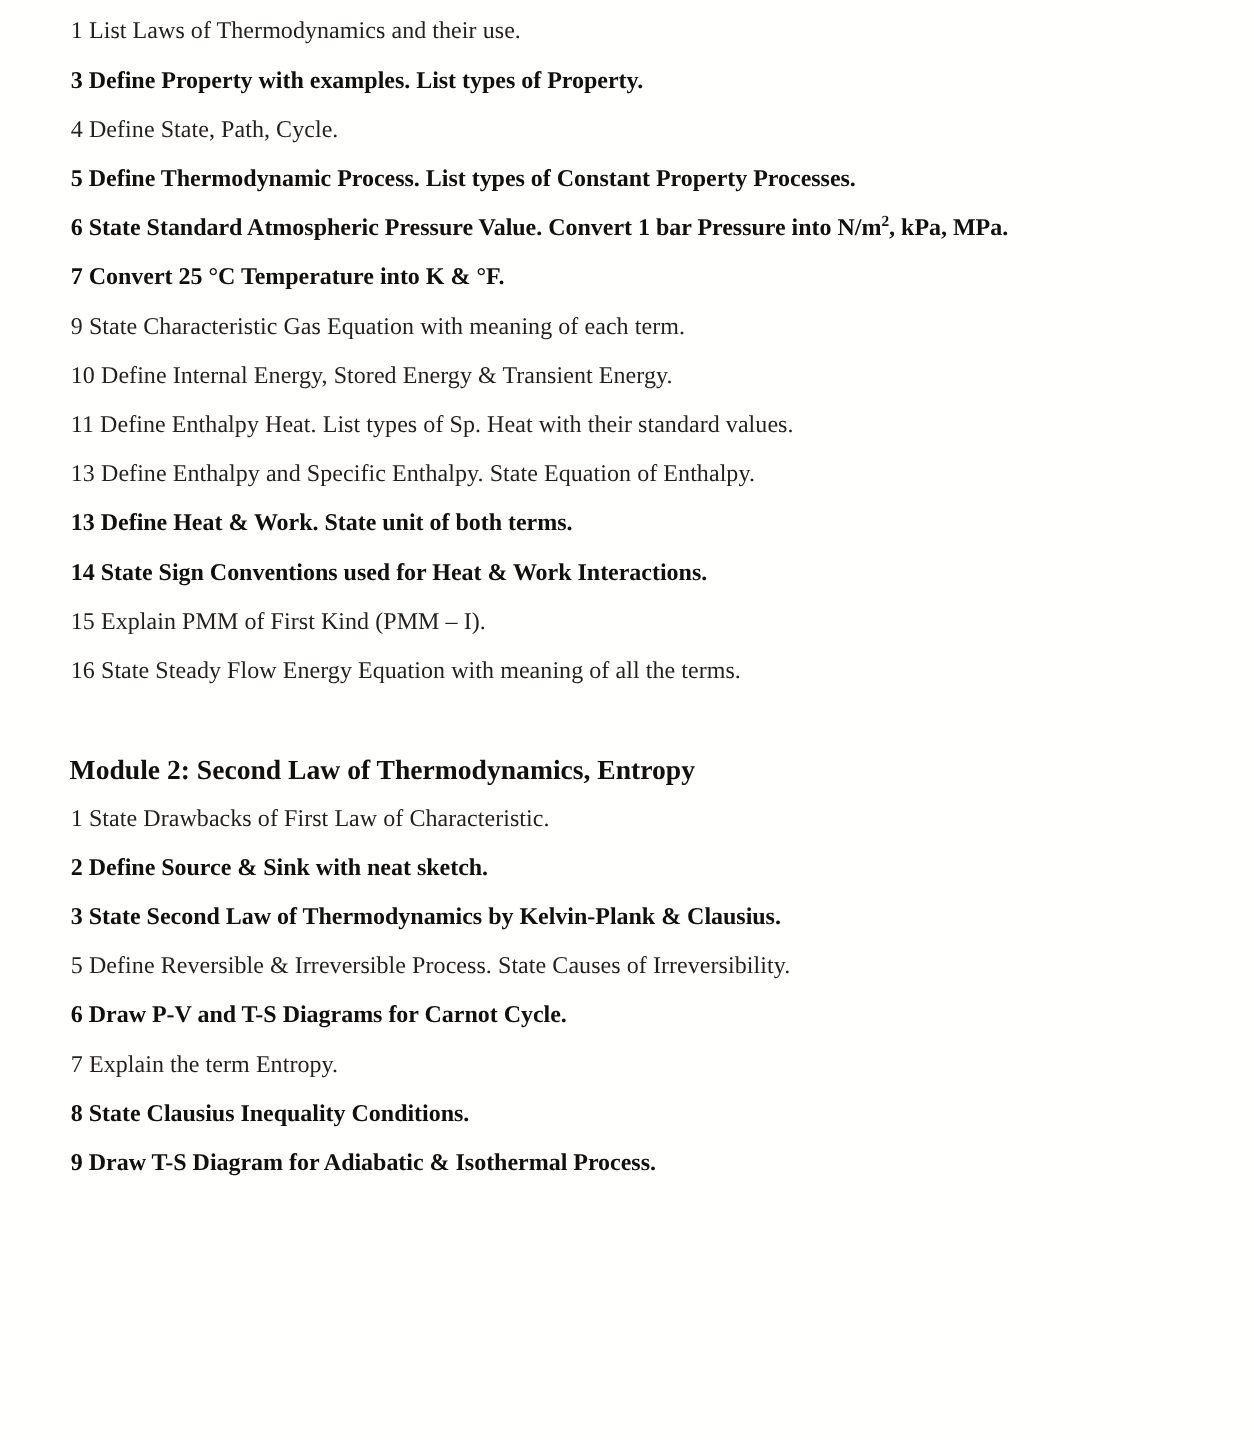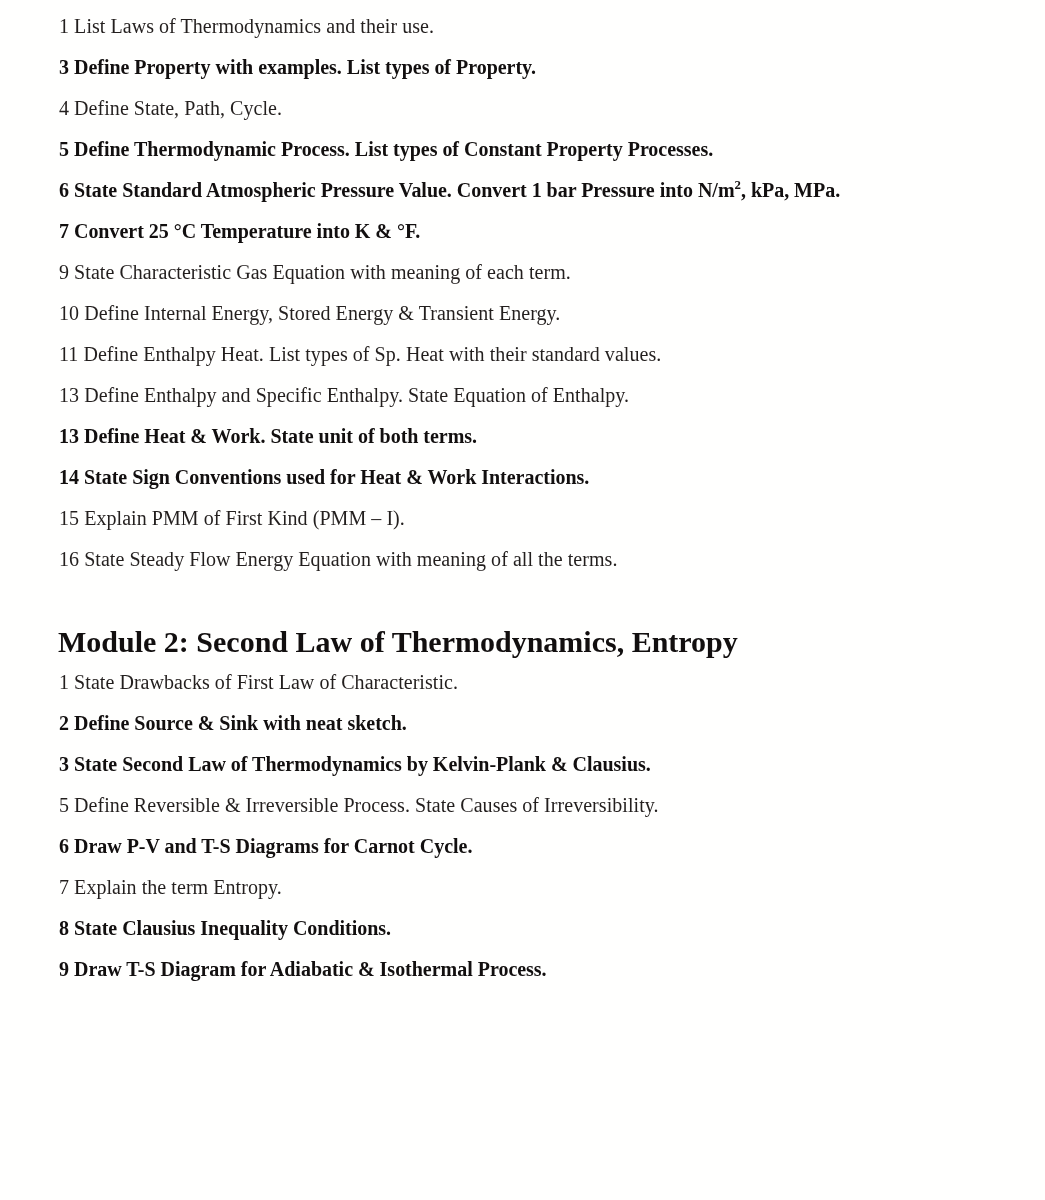--- a/index.html
+++ b/index.html
@@ -41,21 +41,21 @@
     -webkit-font-smoothing: antialiased;
   }
 
   .qline.bold {
     font-weight: bold;
     color: #120f0f;
     letter-spacing: -0.02px;
   }
 
   .module-heading {
-    font-size: 30px;
+    font-size: 23px;
     line-height: 41px;
     height: 41px;
     font-weight: bold;
     color: #120f0f;
     white-space: nowrap;
     margin-left: -1px;
   }
 
   .spacer {
     height: 41px;

